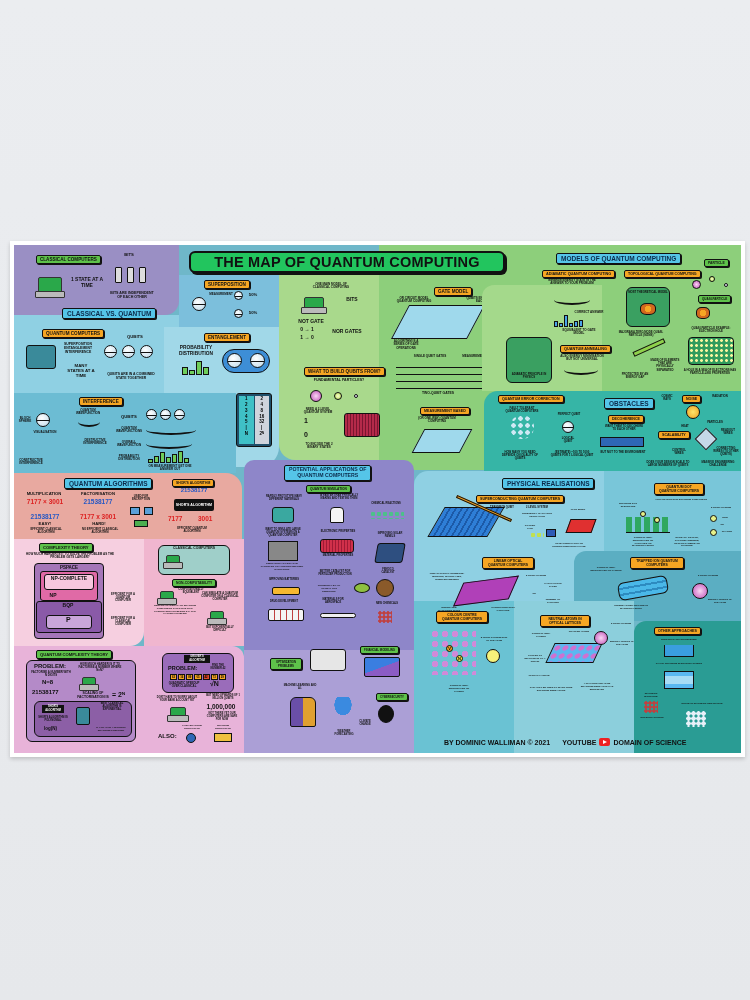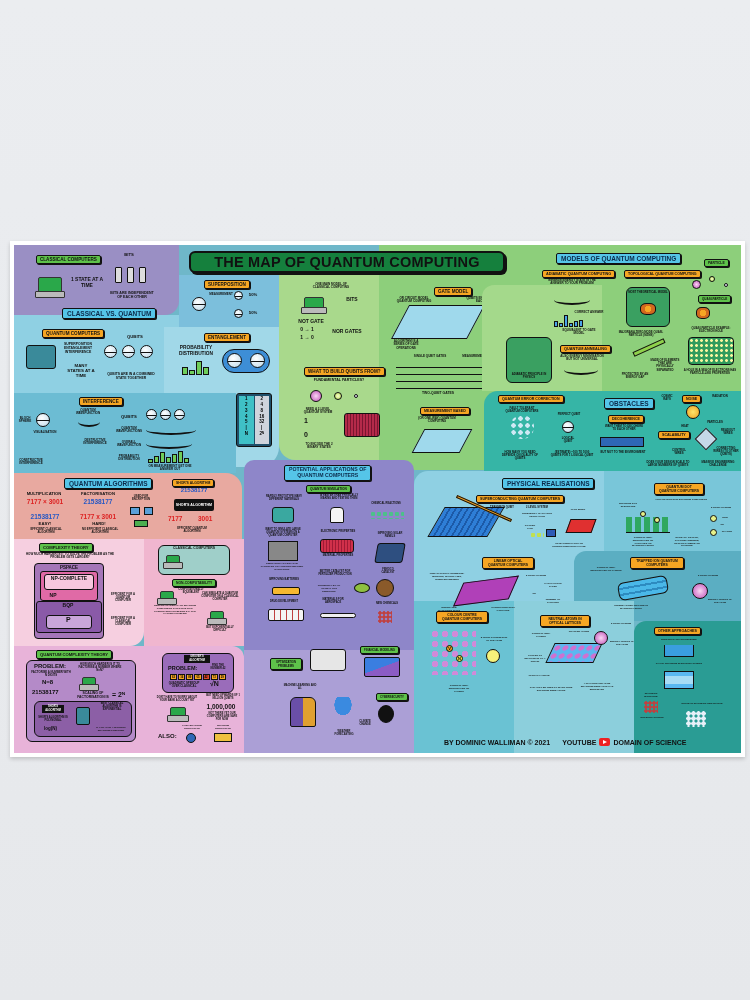--- a/index.html
+++ b/index.html
@@ -6,21 +6,21 @@
 html,body{width:750px;height:1000px;background:#e9ebee;overflow:hidden;font-family:"Liberation Sans",sans-serif}
 .page{position:absolute;inset:0;background:linear-gradient(180deg,#ebedf0 0%,#e6e8eb 100%)}
 .poster-frame{position:absolute;left:10px;top:241px;width:735px;height:516px;background:#fff;box-shadow:0 2px 4px rgba(0,0,0,.18)}
 .poster{position:absolute;left:14px;top:245px;width:727px;height:508px;overflow:hidden;background:#6fb7c9}
 .region{position:absolute;overflow:hidden}
 .lbl{position:absolute;font-weight:700;font-size:4.2px;line-height:1.15;color:#111;text-align:center;text-transform:uppercase}
 .tag{position:absolute;font-weight:700;font-size:4.6px;padding:1px 3px;border:1px solid #111;border-radius:2px;text-transform:uppercase;white-space:nowrap;box-shadow:1px 1px 0 #111}
 .tag.g{background:#5ec24a;color:#111}
 .tag.o{background:#f6a623;color:#111}
 .tag.b{background:#55c5e8;color:#0b2a4a;font-size:6.5px;padding:1px 4px}
-.title{position:absolute;left:175px;top:6px;width:316px;height:22px;background:#15803d;border:2px solid #111;border-radius:6px;box-shadow:2px 2px 0 #111;display:flex;align-items:center;justify-content:center;font-weight:700;font-size:14.5px;color:#111;letter-spacing:.2px}
+.title{position:absolute;left:175px;top:6px;width:316px;height:22px;background:#22c55e;border:2px solid #111;border-radius:6px;box-shadow:2px 2px 0 #111;display:flex;align-items:center;justify-content:center;font-weight:700;font-size:14.5px;color:#111;letter-spacing:.2px}
 .qubit{position:absolute;border-radius:50%;border:1.2px solid #111;background:radial-gradient(circle at 40% 35%,#fff,#bcd9ea)}
 .qubit::after{content:"";position:absolute;left:0;right:0;top:50%;height:1px;background:#111}
 .laptop{position:absolute;background:#2aa84a;border:1.5px solid #333;border-radius:2px}
 .laptop::after{content:"";position:absolute;left:-4px;right:-4px;bottom:-6px;height:5px;background:#bbb;border:1px solid #333;border-radius:1px}
 .bars{position:absolute;display:flex;align-items:flex-end;gap:1px}
 .bars span{display:block;background:#6fce5a;border:1px solid #111;width:6px}
 .wave{position:absolute;height:10px;border-bottom:2px solid #111;border-radius:0 0 50% 50%}
 .big{position:absolute;font-weight:700;color:#111;text-align:center}
 .red{color:#d22}
 .blu{color:#2457c5}

